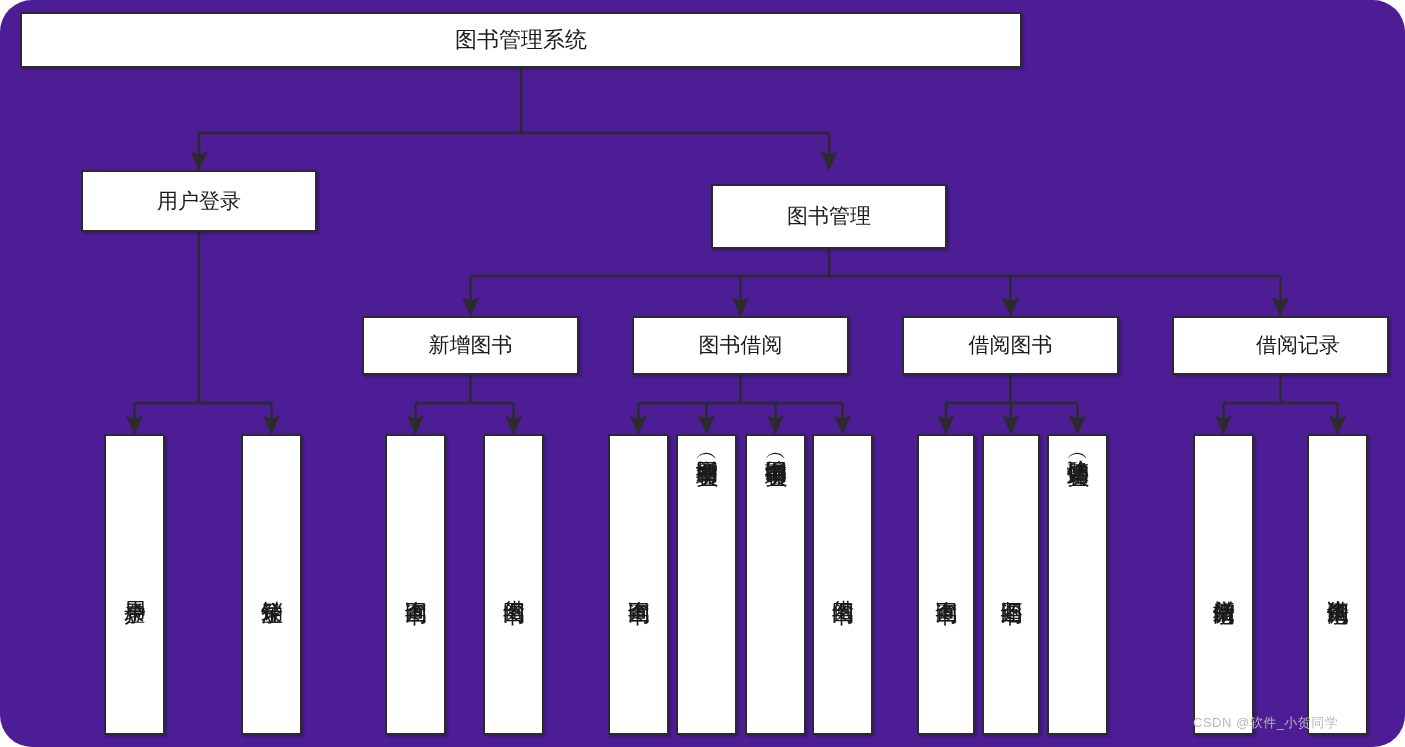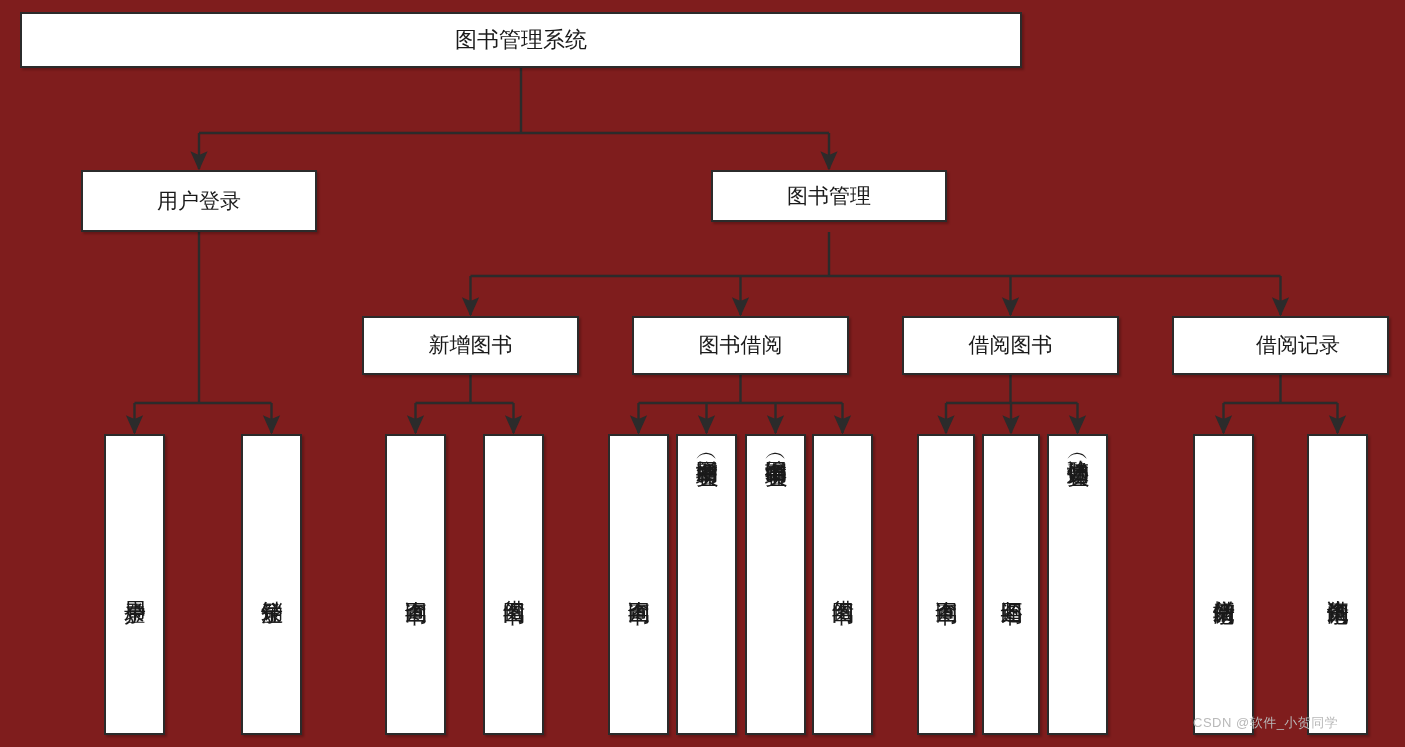--- a/index.html
+++ b/index.html
@@ -7,22 +7,23 @@
     padding: 0;
     background: #ffffff;
   }
   body {
     font-family: "Liberation Sans", "DejaVu Sans", sans-serif;
   }
   #diagram-root {
     position: relative;
     width: 1405px;
     height: 747px;
-    background: #7f1d1d;
+    background: #4c1d95;
     overflow: hidden;
+    border-radius: 32px;
   }
   #connectors {
     position: absolute;
     left: 0;
     top: 0;
     width: 1405px;
     height: 747px;
     pointer-events: none;
   }
   .node {
@@ -119,21 +120,21 @@
       </g>
   </svg>
 
   <div id="nodes-layer">
       <div class="node horizontal root" style="left: 20px; top: 12px; width: 1002px; height: 56px;">
         <span class="node-label">图书管理系统</span>
       </div>
       <div class="node horizontal" style="left: 81px; top: 170px; width: 236px; height: 62px;">
         <span class="node-label">用户登录</span>
       </div>
-      <div class="node horizontal" style="left: 711px; top: 170px; width: 236px; height: 52px;">
+      <div class="node horizontal" style="left: 711px; top: 184px; width: 236px; height: 65px;">
         <span class="node-label">图书管理</span>
       </div>
       <div class="node horizontal" style="left: 362px; top: 316px; width: 217px; height: 59px;">
         <span class="node-label">新增图书</span>
       </div>
       <div class="node horizontal" style="left: 632px; top: 316px; width: 217px; height: 59px; justify-content: center;">
         <span class="node-label">图书借阅</span>
       </div>
       <div class="node horizontal" style="left: 902px; top: 316px; width: 217px; height: 59px;">
         <span class="node-label">借阅图书</span>

